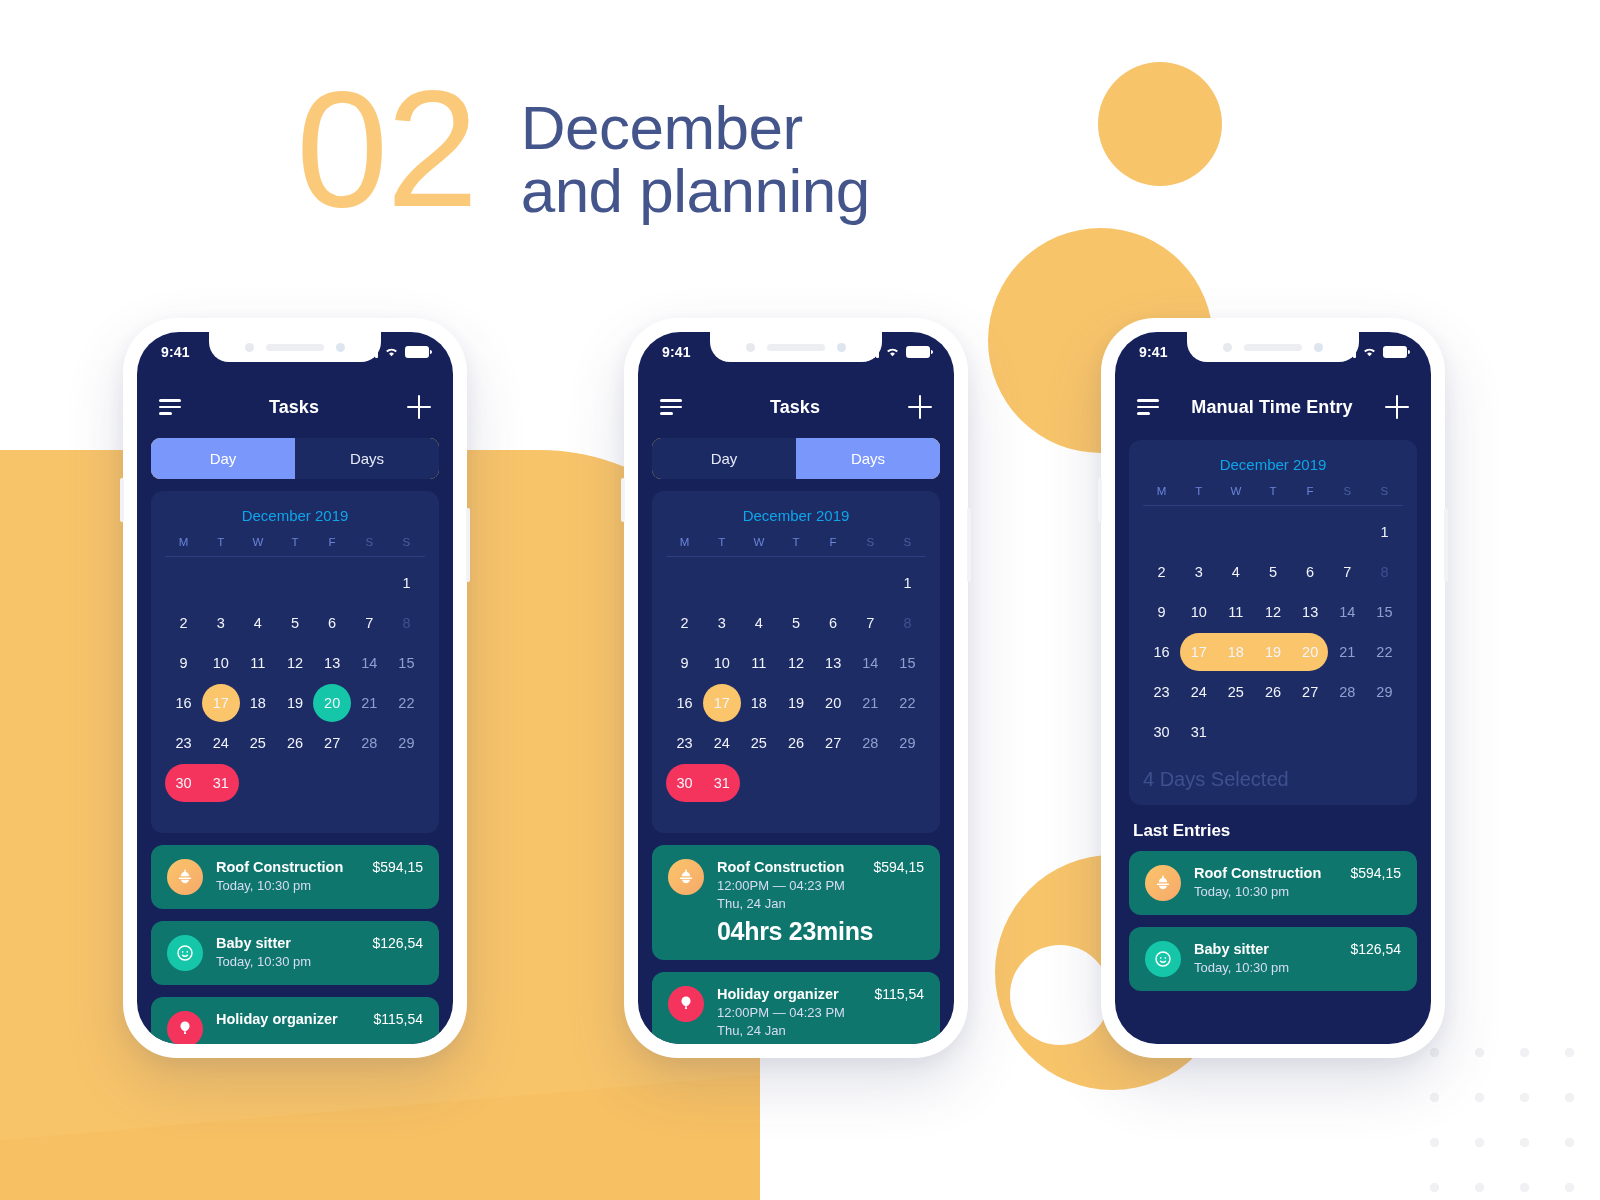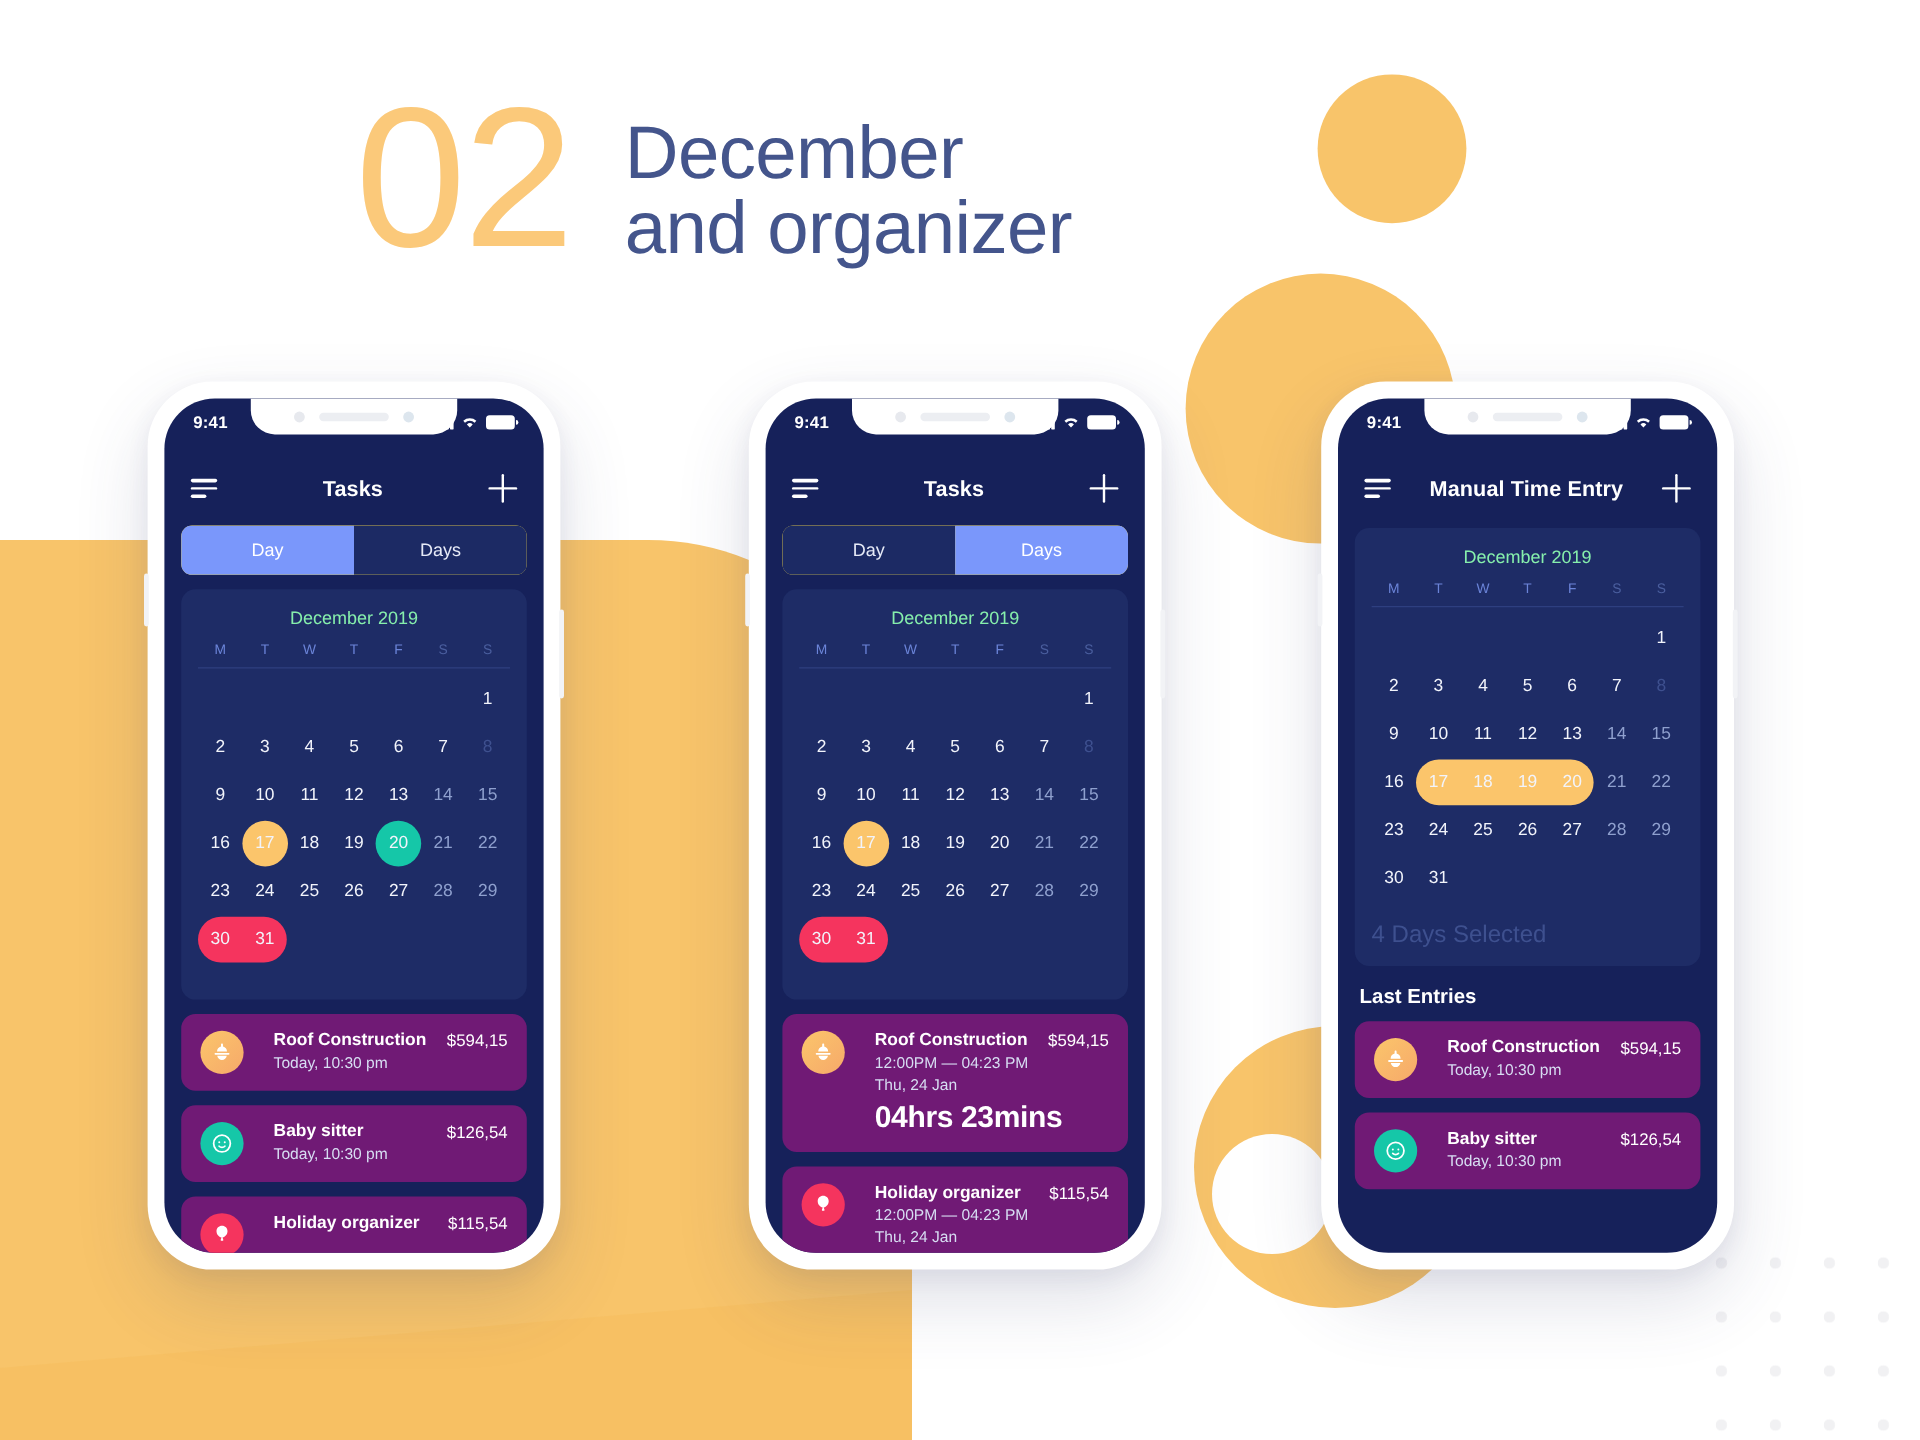--- a/index.html
+++ b/index.html
@@ -135,21 +135,21 @@
   .seg-item {
     flex: 1; text-align: center; padding: 12px 0; font-size: 15px;
     color: #E6EAF7; background: #1C2A64; cursor: pointer;
   }
   .seg-item.active { background: #7A97FB; color: #ffffff; }
 
   .cal-card {
     background: #1E2C66; border-radius: 12px; padding: 16px 14px 14px;
   }
   .cal-title {
-    text-align: center; color: #86efac; font-size: 15px; font-weight: 400;
+    text-align: center; color: #0ea5e9; font-size: 15px; font-weight: 400;
     margin-bottom: 12px;
   }
   .dow-row {
     display: grid; grid-template-columns: repeat(7, 1fr);
     padding-bottom: 8px; border-bottom: 1px solid rgba(122,151,251,.18);
   }
   .dow { text-align: center; color: #6B84D8; font-size: 11.5px; }
   .dow.dim { color: #4A5E9E; }
   .cal-grid {
     display: grid; grid-template-columns: repeat(7, 1fr);
@@ -171,22 +171,22 @@
   .pill {
     position: absolute; height: 38px; border-radius: 19px; z-index: 0;
   }
   .pill.pink { background: #F5345E; }
   .pill.orange { background: #FBC56B; }
   .cal-foot { color: #3E508F; font-size: 20px; margin-top: 16px; }
 
   .section-title { color: #ffffff; font-size: 17px; font-weight: 700; margin: 16px 0 10px 4px; }
 
   .task-card {
-    background: #701a75; border-radius: 12px; padding: 14px 16px;
-    display: flex; align-items: flex-start; margin-top: 12px; cursor: pointer; gap: 12px;
+    background: #0f766e; border-radius: 12px; padding: 14px 16px;
+    display: flex; align-items: flex-start; margin-top: 12px; cursor: pointer;
   }
   .task-avatar {
     width: 36px; height: 36px; border-radius: 50%;
     display: flex; align-items: center; justify-content: center; flex: 0 0 auto;
   }
   .av-orange { background: linear-gradient(135deg,#FBC56B,#F6A96A); }
   .av-teal { background: #15C7A8; }
   .av-pink { background: #F5345E; }
   .task-main { flex: 1; margin-left: 13px; min-width: 0; }
   .task-name { color: #ffffff; font-size: 14.5px; font-weight: 700; }
@@ -205,21 +205,21 @@
   <div class="bg-circle c-top-right"></div>
   <div class="bg-circle c-mid"></div>
   <div class="bg-circle c-low"></div>
   <div class="c-low-hole"></div>
   <div class="dots"></div>
 
   <div class="heading">
     <div class="heading-num">02</div>
     <div class="heading-text">
       <div>December</div>
-      <div>and organizer</div>
+      <div>and planning</div>
     </div>
   </div>
 
   <div class="phone" style="left:123px; top:318px;">
     <div class="side-btn"></div>
     <div class="side-btn2"></div>
     <div class="screen">
       <div class="notch">
         <span class="cam"></span>
         <span class="speaker"></span>

